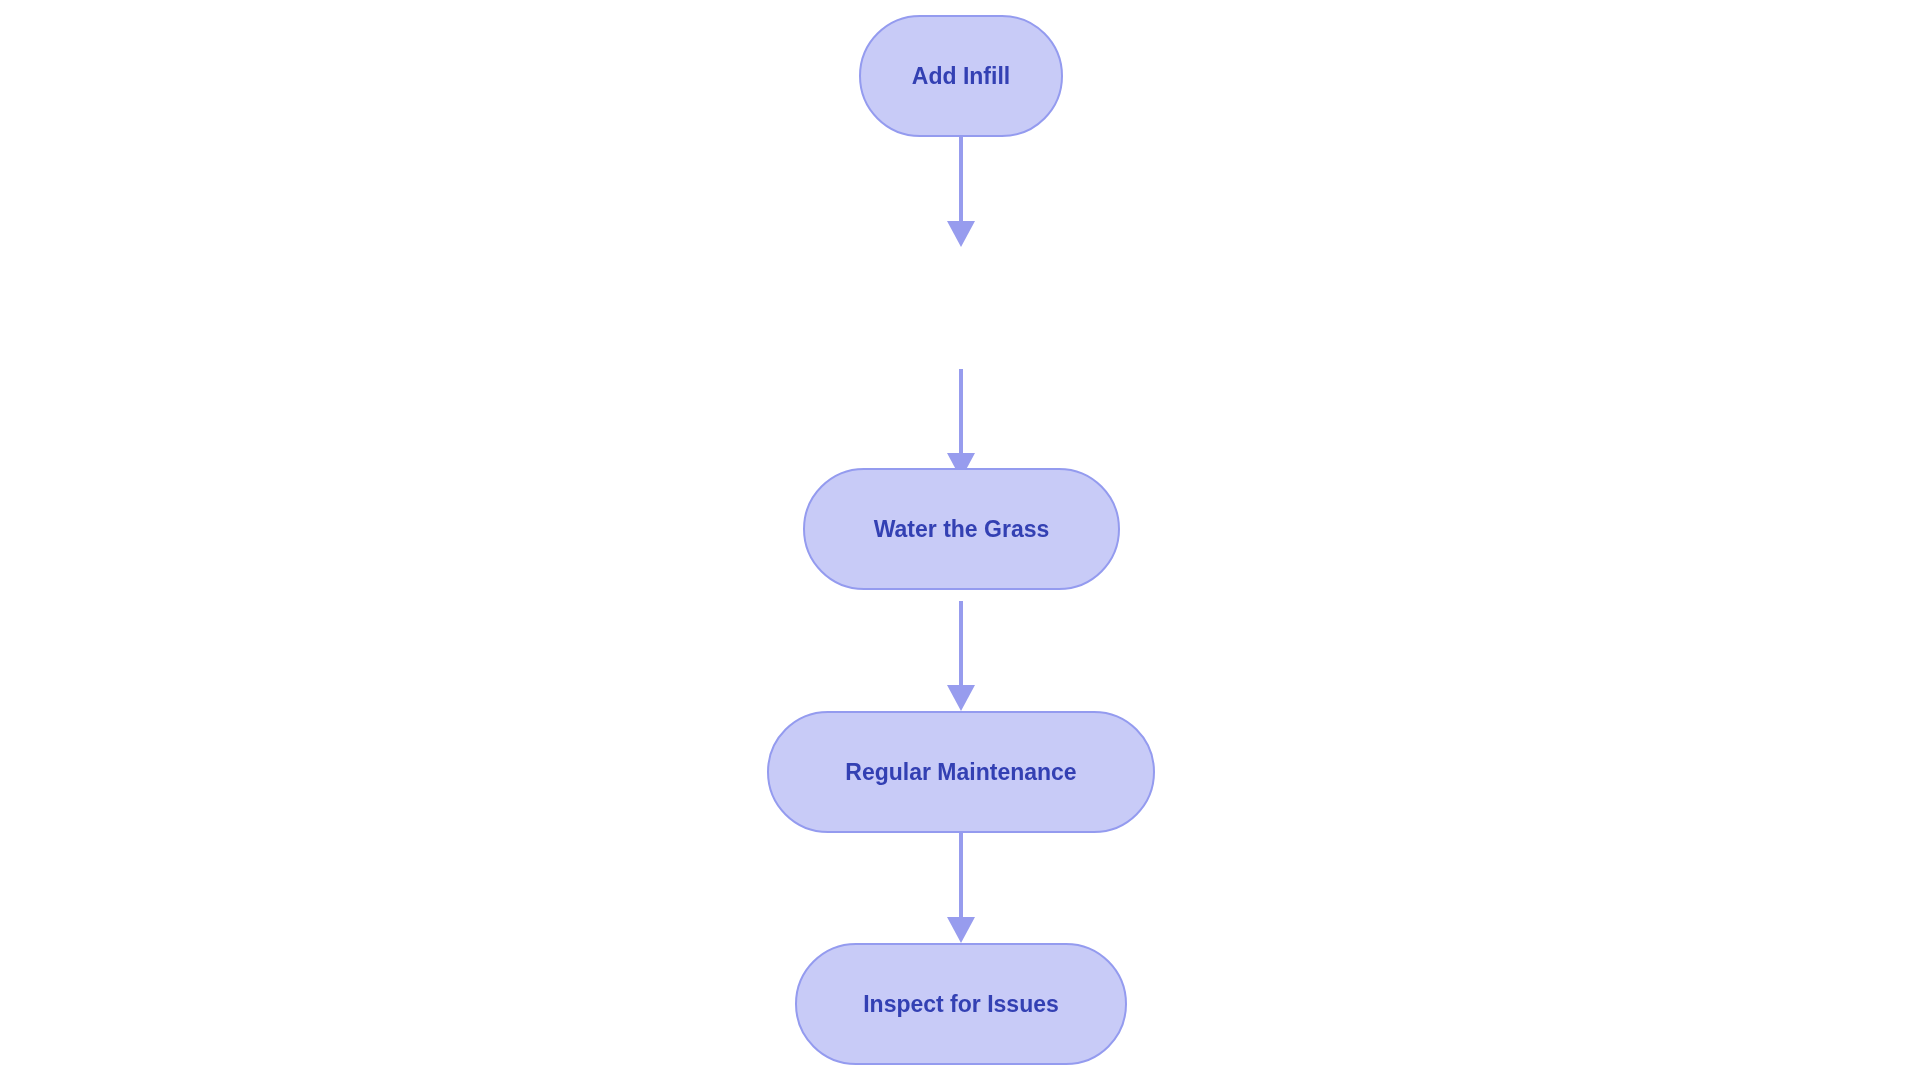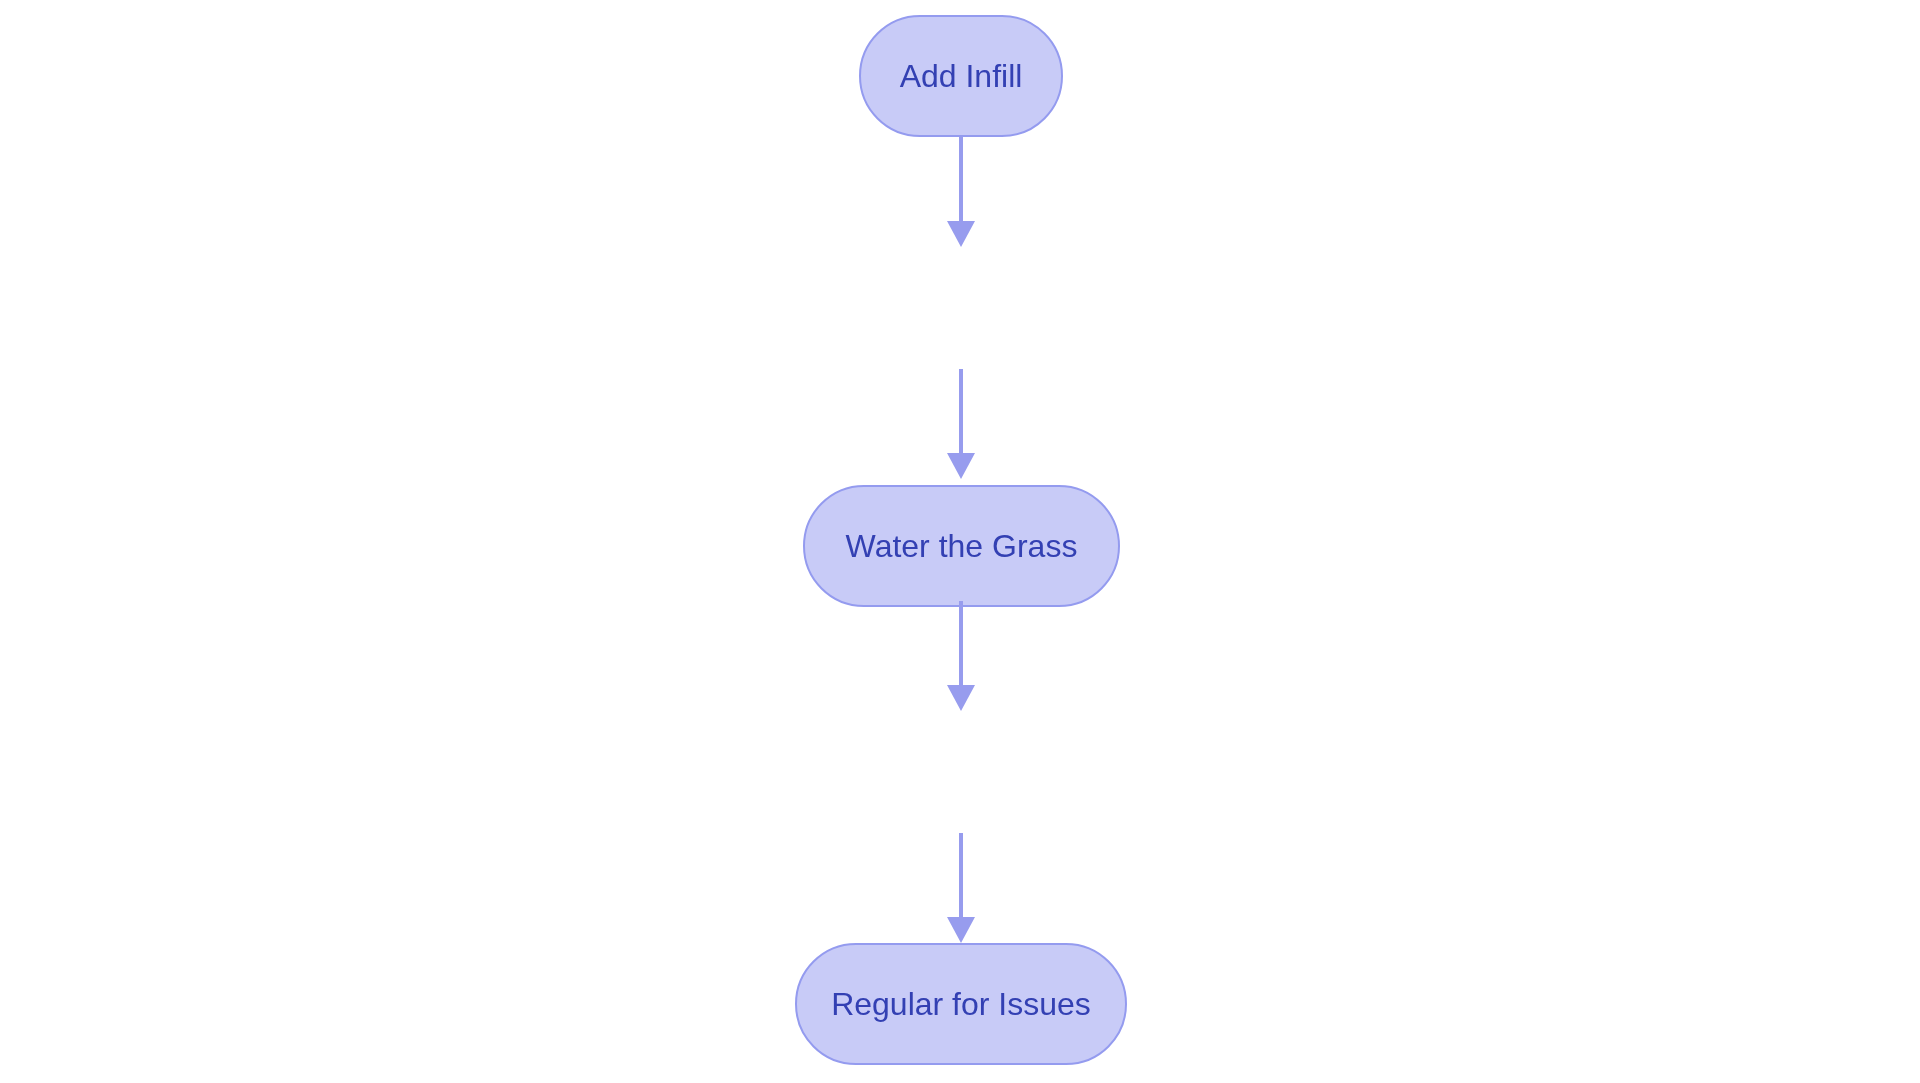--- a/index.html
+++ b/index.html
@@ -26,22 +26,22 @@
     height: 122px;
     background: var(--node-fill);
     border: 2.5px solid var(--node-border);
     border-radius: 61px;
     display: flex;
     align-items: center;
     justify-content: center;
   }
   .node-label {
     color: var(--node-text);
-    font-size: 32px;
-    font-weight: 400;
+    font-size: 23px;
+    font-weight: 700;
     white-space: nowrap;
   }
   .arrow {
     position: absolute;
     width: 28px;
     display: flex;
     flex-direction: column;
     align-items: center;
   }
   .arrow-line {
@@ -70,32 +70,35 @@
     <div class="arrow-line"></div>
     <div class="arrow-head"></div>
   </div>
 
 
   <div class="arrow" style="left:947px; top:369px; height:110px;">
     <div class="arrow-line"></div>
     <div class="arrow-head"></div>
   </div>
 
-  <div class="node" style="left:803px; top:485px; width:317px;">
+  <div class="node" style="left:803px; top:468px; width:317px;">
     <span class="node-label">Water the Grass</span>
   </div>
 
   <div class="arrow" style="left:947px; top:601px; height:110px;">
     <div class="arrow-line"></div>
     <div class="arrow-head"></div>
   </div>
 
+  <div class="node" style="left:767px; top:711px; width:388px;">
+    <span class="node-label">Regular Maintenance</span>
+  </div>
 
   <div class="arrow" style="left:947px; top:833px; height:110px;">
     <div class="arrow-line"></div>
     <div class="arrow-head"></div>
   </div>
 
   <div class="node" style="left:795px; top:943px; width:332px;">
-    <span class="node-label">Regular for Issues</span>
+    <span class="node-label">Inspect for Issues</span>
   </div>
 
 </div>
 
 </body></html>

